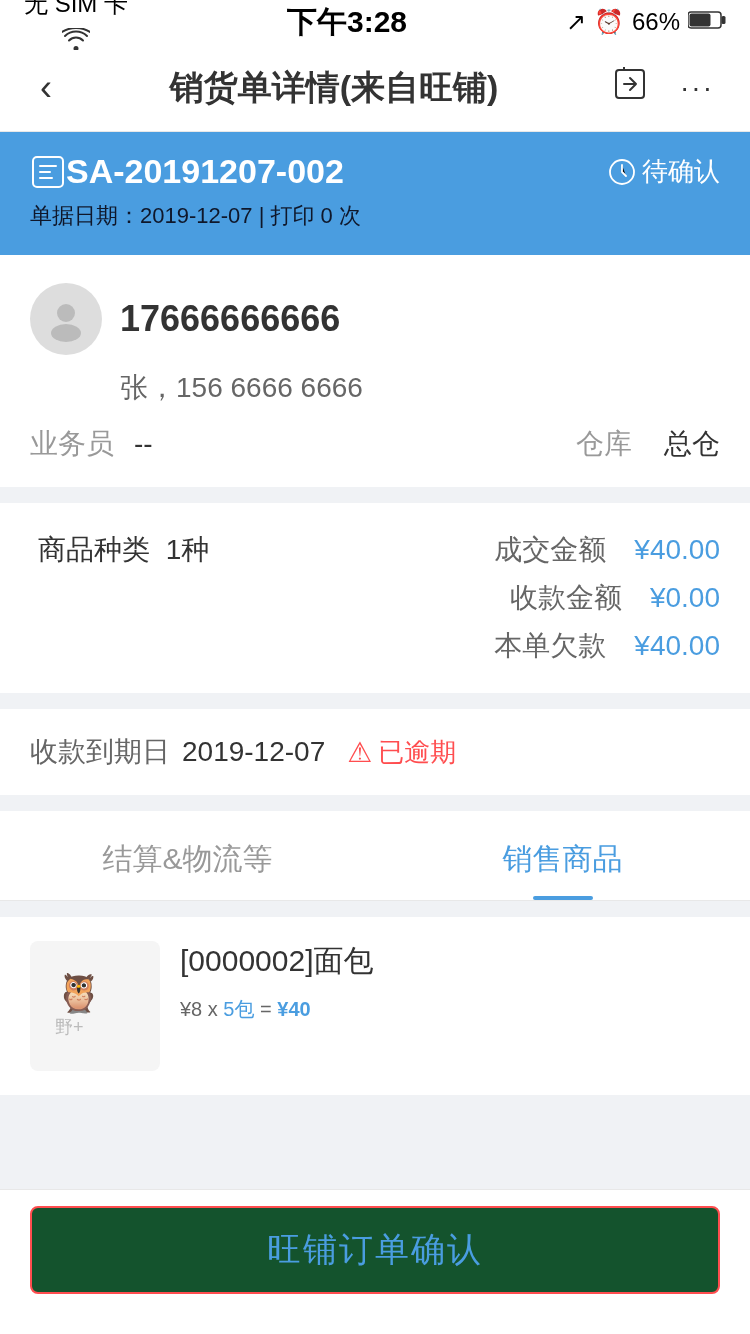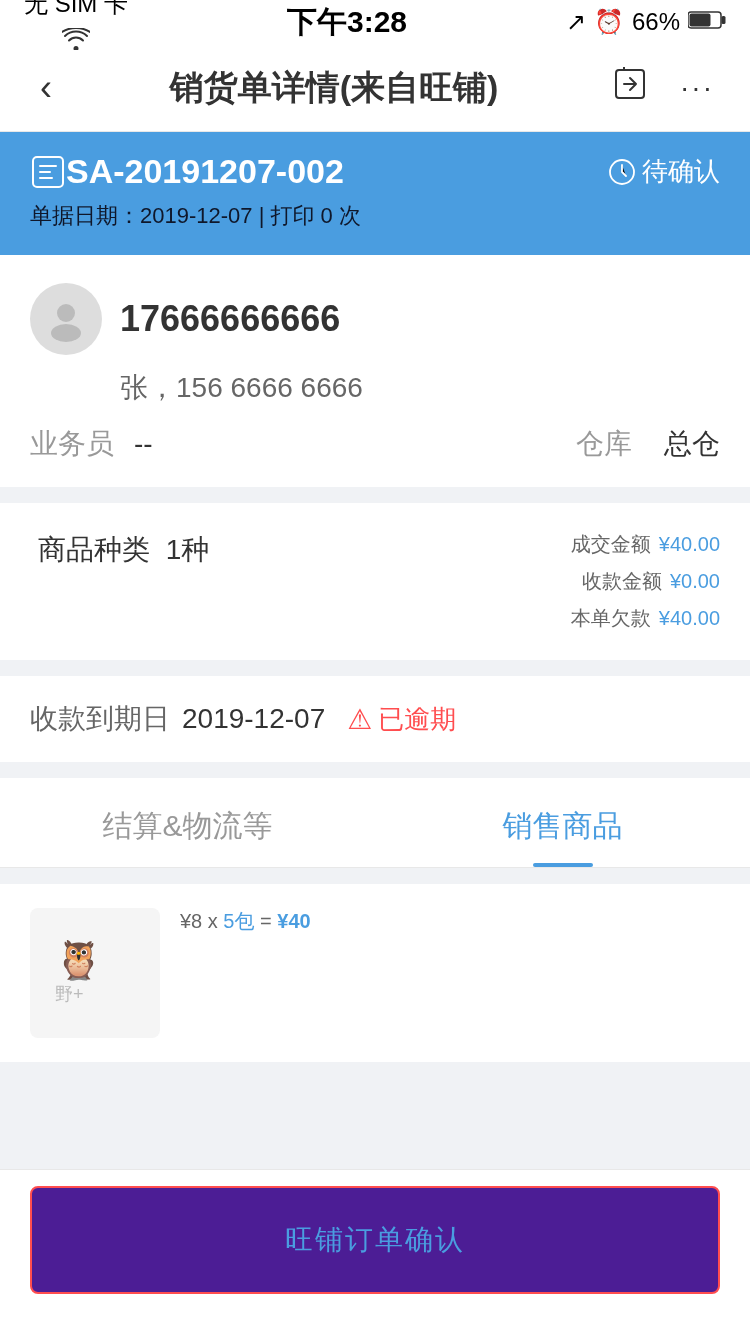--- a/index.html
+++ b/index.html
@@ -161,22 +161,22 @@
     .summary-left .row-item span { color: #333; margin-left: 8px; }
     .summary-right {
       display: flex;
       flex-direction: column;
       align-items: flex-end;
       gap: 10px;
     }
     .amount-row {
       display: flex;
       align-items: center;
-      gap: 8px;
-      font-size: 20px;
+      gap: 28px;
+      font-size: 28px;
     }
     .amount-label { color: #666; }
     .amount-value { color: #4a9de0; font-weight: 500; }
 
     
     .due-section {
       background: #fff;
       padding: 24px 30px;
       margin-bottom: 16px;
       display: flex;
@@ -271,25 +271,25 @@
       position: fixed;
       bottom: 0;
       left: 0;
       width: 750px;
       background: #fff;
       padding: 16px 30px 40px 30px;
       border-top: 1px solid #e8e8e8;
     }
     .confirm-btn {
       width: 100%;
-      height: 108px;
+      height: 88px;
       border: 2.5px solid #ff4d4f;
-      background: #4c1d95;
+      background: #14532d;
       border-radius: 8px;
-      font-size: 28px;
+      font-size: 34px;
       color: #4a9de0;
       font-weight: 500;
       cursor: pointer;
       display: flex;
       align-items: center;
       justify-content: center;
       letter-spacing: 2px;
     }
   </style>
 </head>
@@ -425,20 +425,23 @@
 </div>
 
 <div class="product-section card">
   <div class="product-thumb">
     <svg width="90" height="70" viewBox="0 0 90 70" fill="none">
       <text x="5" y="35" font-size="38" fill="#bbb">🦉</text>
       <text x="5" y="62" font-size="18" fill="#bbb" font-family="sans-serif">野+</text>
     </svg>
   </div>
   <div class="product-info">
+    <div class="product-name">
+      <span>[0000002]</span><span>面包</span>
+    </div>
     <div class="product-price">
       <span>¥8 x </span><span class="qty">5包</span><span> = </span><span class="total">¥40</span>
     </div>
   </div>
 </div>
 
 <div class="bottom-spacer"></div>
 
 <div class="bottom-bar">
   <button class="confirm-btn">旺铺订单确认</button>

